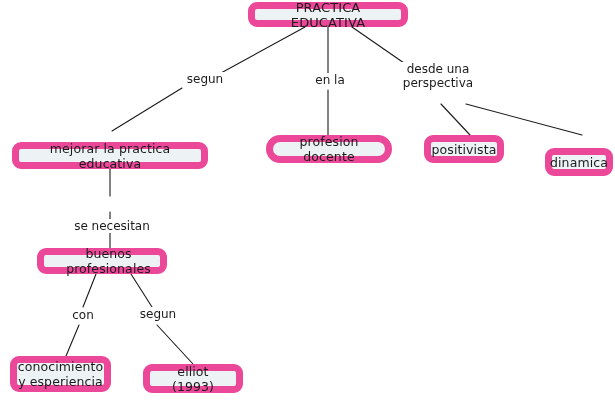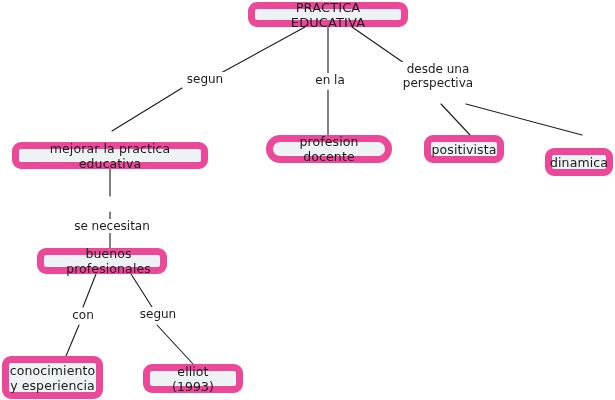--- a/index.html
+++ b/index.html
@@ -93,21 +93,21 @@
   <div class="node" style="left:12px; top:142px; width:196px; height:27px;">mejorar la practica educativa</div>
 
   <div class="node" style="left:266px; top:135px; width:126px; height:28px;border-radius:14px;">profesion docente</div>
 
   <div class="node" style="left:424px; top:135px; width:80px; height:28px;">positivista</div>
 
   <div class="node" style="left:545px; top:148px; width:68px; height:28px;">dinamica</div>
 
   <div class="node" style="left:37px; top:248px; width:130px; height:26px;padding-left:20px;">buenos profesionales</div>
 
-  <div class="node" style="left:2px; top:356px; width:101px; height:43px;">conocimiento
+  <div class="node" style="left:10px; top:356px; width:101px; height:36px;">conocimiento
 y esperiencia</div>
 
   <div class="node" style="left:143px; top:364px; width:100px; height:29px;">elliot (1993)</div>
 
   <div class="edge-label" style="left:183px; top:72px; width:40px;">segun</div>
 
   <div class="edge-label" style="left:308px; top:73px; width:40px;">en la</div>
 
   <div class="edge-label" style="left:389px; top:62px; width:94px;">desde una
 perspectiva</div>

